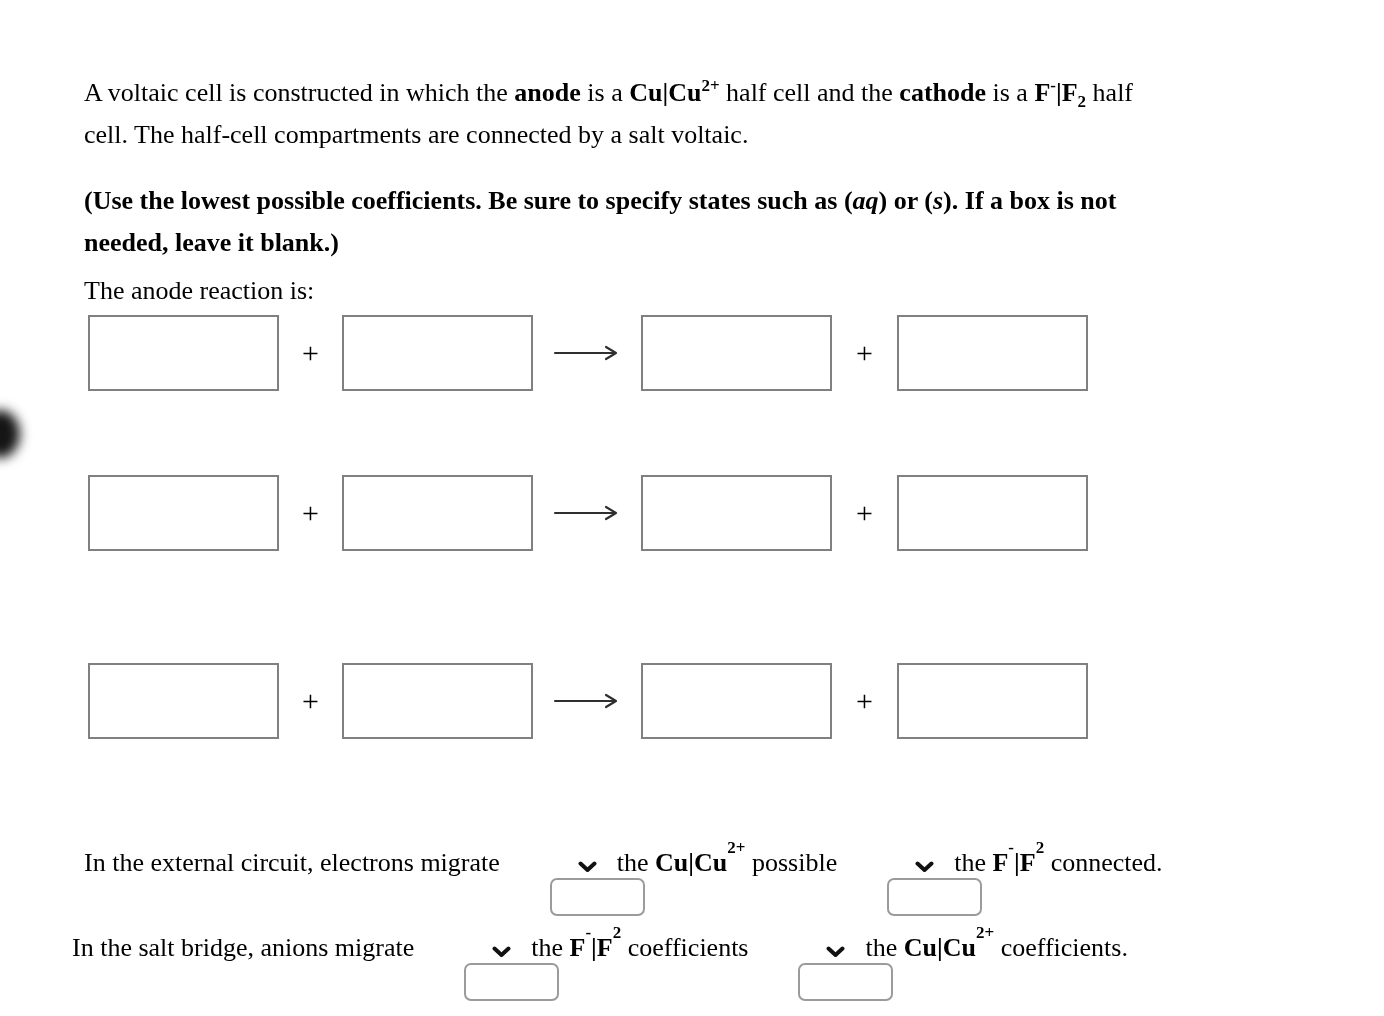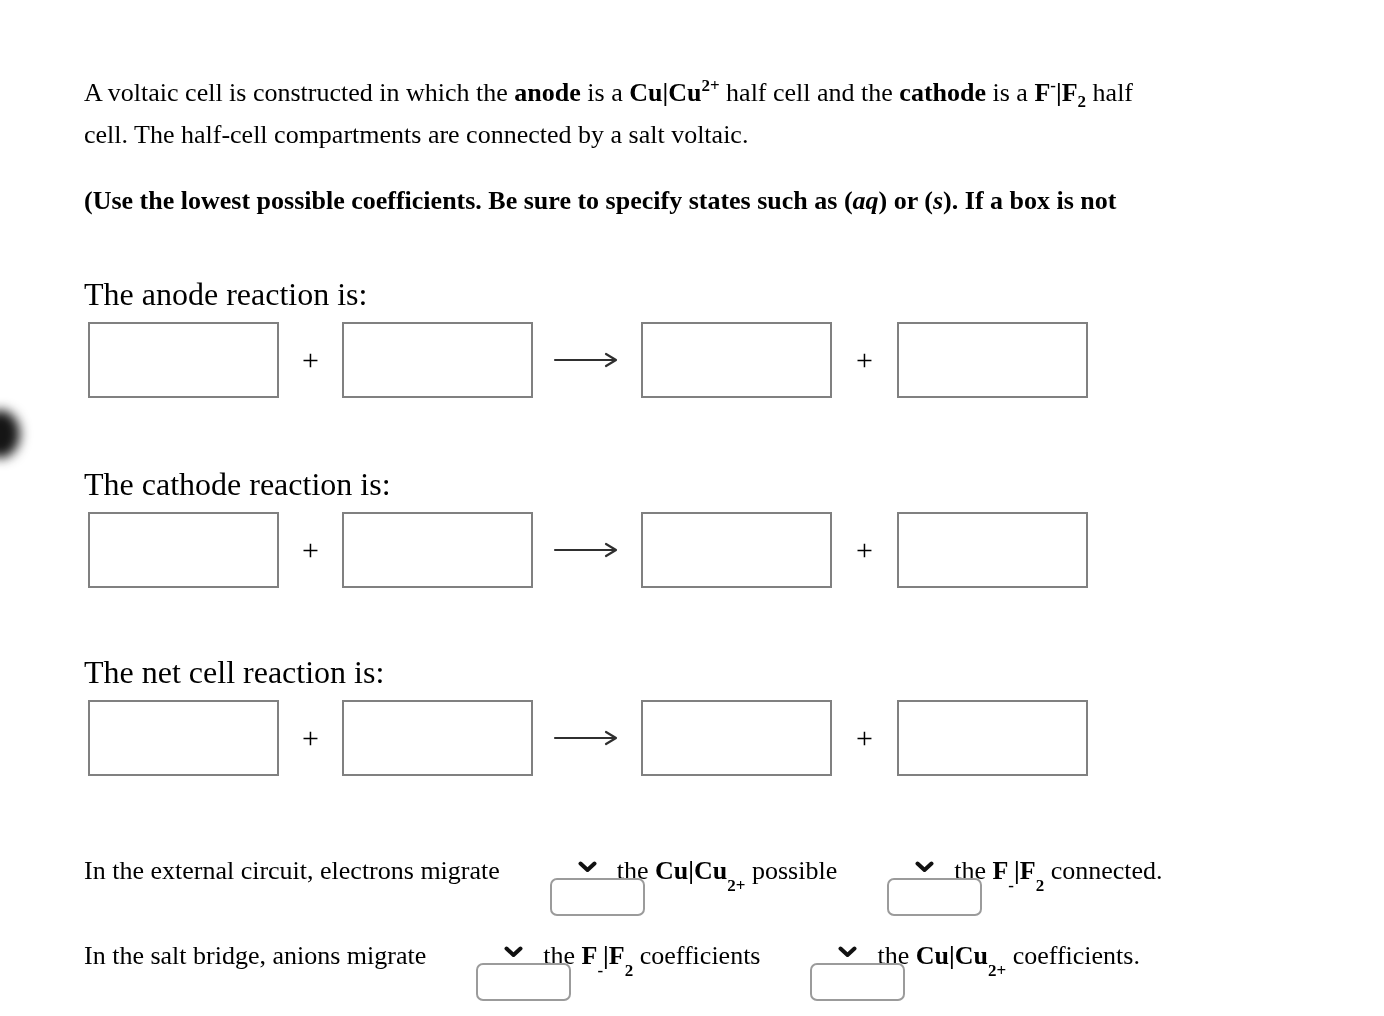--- a/index.html
+++ b/index.html
@@ -14,40 +14,40 @@
   }
   .abs { position: absolute; }
   .para { line-height: 42px; }
   b, .b { font-weight: bold; }
   i { font-style: italic; }
   sup { font-size: 17px; line-height: 0; }
   sub { font-size: 17px; line-height: 0; }
   sup.b, sub.b { font-weight: bold; }
 
   
-  .rx-label { font-size: 32px; }
+  .rx-label { font-size: 26px; }
   .rx-row { display: flex; align-items: center; margin-top: 9px; margin-left: 4px; }
   .rx-box {
     width: 191px; height: 76px;
     box-sizing: border-box;
     border: 2px solid #808080;
     border-radius: 0;
     background: #ffffff;
     font-family: "Liberation Serif", "DejaVu Serif", serif;
     font-size: 24px;
     padding: 2px 8px;
     outline: none;
   }
   .plus { text-align: center; font-size: 30px; flex: none; }
   .g63 { width: 63px; }
   .g65 { width: 65px; }
   .arrowbox { width: 108px; display: flex; justify-content: center; align-items: center; flex: none; }
 
   
-  .sentence { display: flex; align-items: flex-end; white-space: pre; }
+  .sentence { display: flex; align-items: flex-start; white-space: pre; }
   .selwrap { position: relative; display: inline-block; width: 95px; height: 38px; margin: 0 11px; flex: none; }
   .selwrap select {
     width: 100%; height: 100%;
     -webkit-appearance: none; appearance: none;
     border: 2px solid #9b9b9b;
     border-radius: 7px;
     background: #ffffff;
     padding: 0 28px 0 8px;
     font-family: "Liberation Sans", sans-serif;
     font-size: 16px;
@@ -72,20 +72,21 @@
 
   <div class="edge-dot"></div>
 
   <div class="abs para" style="top:72px;left:84px;width:1232px;">
     <span>A voltaic cell is constructed in which the </span><b>anode</b><span> is a </span><b>Cu|Cu</b><sup class="b">2+</sup><span> half cell and the </span><b>cathode</b><span> is a </span><b>F</b><sup class="b">-</sup><b>|F</b><sub class="b">2</sub><span> half</span><br>
     <span>cell. The half-cell compartments are connected by a salt voltaic.</span>
   </div>
 
   <div class="abs para" style="top:180px;left:84px;width:1232px;font-weight:bold;">
     <span>(Use the lowest possible coefficients. Be sure to specify states such as (</span><i>aq</i><span>) or (</span><i>s</i><span>). If a box is not</span><br>
+    <span>needed, leave it blank.)</span>
   </div>
 
   <div class="abs" style="top:276px;left:84px;">
     <div class="rx-label">The anode reaction is:</div>
     <div class="rx-row">
       <input class="rx-box" type="text" value="" style="">
       <span class="plus g63">+</span>
       <input class="rx-box" type="text" value="" style="">
       <span class="arrowbox">
         <svg width="68" height="16" viewBox="0 0 68 16">
@@ -95,41 +96,39 @@
             </g>
           </svg>
       </span>
       <input class="rx-box" type="text" value="" style="">
       <span class="plus g65">+</span>
       <input class="rx-box" type="text" value="" style="">
     </div>
   </div>
 
   <div class="abs" style="top:466px;left:84px;">
-    <div class="rx-label">The cathode reaction is:</div>
     <div class="rx-row">
       <input class="rx-box" type="text" value="" style="">
       <span class="plus g63">+</span>
       <input class="rx-box" type="text" value="" style="">
       <span class="arrowbox">
         <svg width="68" height="16" viewBox="0 0 68 16">
             <g stroke="#2f2f2f" stroke-width="2.2" fill="none" stroke-linecap="round" stroke-linejoin="round">
               <line x1="2" y1="8" x2="62" y2="8"></line>
               <polyline points="53,2 63,8 53,14"></polyline>
             </g>
           </svg>
       </span>
       <input class="rx-box" type="text" value="" style="">
       <span class="plus g65">+</span>
       <input class="rx-box" type="text" value="" style="">
     </div>
   </div>
 
   <div class="abs" style="top:654px;left:84px;">
-    <div class="rx-label">The net cell reaction is:</div>
     <div class="rx-row">
       <input class="rx-box" type="text" value="" style="">
       <span class="plus g63">+</span>
       <input class="rx-box" type="text" value="" style="">
       <span class="arrowbox">
         <svg width="68" height="16" viewBox="0 0 68 16">
             <g stroke="#2f2f2f" stroke-width="2.2" fill="none" stroke-linecap="round" stroke-linejoin="round">
               <line x1="2" y1="8" x2="62" y2="8"></line>
               <polyline points="53,2 63,8 53,14"></polyline>
             </g>
@@ -152,21 +151,21 @@
     <span>the </span><b>Cu|Cu</b><sup class="b">2+</sup><span> possible</span>
     <span class="selwrap">
       <select><option value=""></option></select>
       <svg class="chev" width="19" height="12" viewBox="0 0 19 12">
           <polyline points="2.5,2.5 9.5,9 16.5,2.5" fill="none" stroke="#111111" stroke-width="4" stroke-linecap="round" stroke-linejoin="round"></polyline>
         </svg>
     </span>
     <span>the </span><b>F</b><sup class="b">-</sup><b>|F</b><sub class="b">2</sub><span> connected.</span>
   </div>
 
-  <div class="abs sentence" style="top:933px;left:84px;">
+  <div class="abs sentence" style="top:933px;left:72px;">
     <span>In the salt bridge, anions migrate</span>
     <span class="selwrap">
       <select><option value=""></option></select>
       <svg class="chev" width="19" height="12" viewBox="0 0 19 12">
           <polyline points="2.5,2.5 9.5,9 16.5,2.5" fill="none" stroke="#111111" stroke-width="4" stroke-linecap="round" stroke-linejoin="round"></polyline>
         </svg>
     </span>
     <span>the </span><b>F</b><sup class="b">-</sup><b>|F</b><sub class="b">2</sub><span> coefficients</span>
     <span class="selwrap">
       <select><option value=""></option></select>

